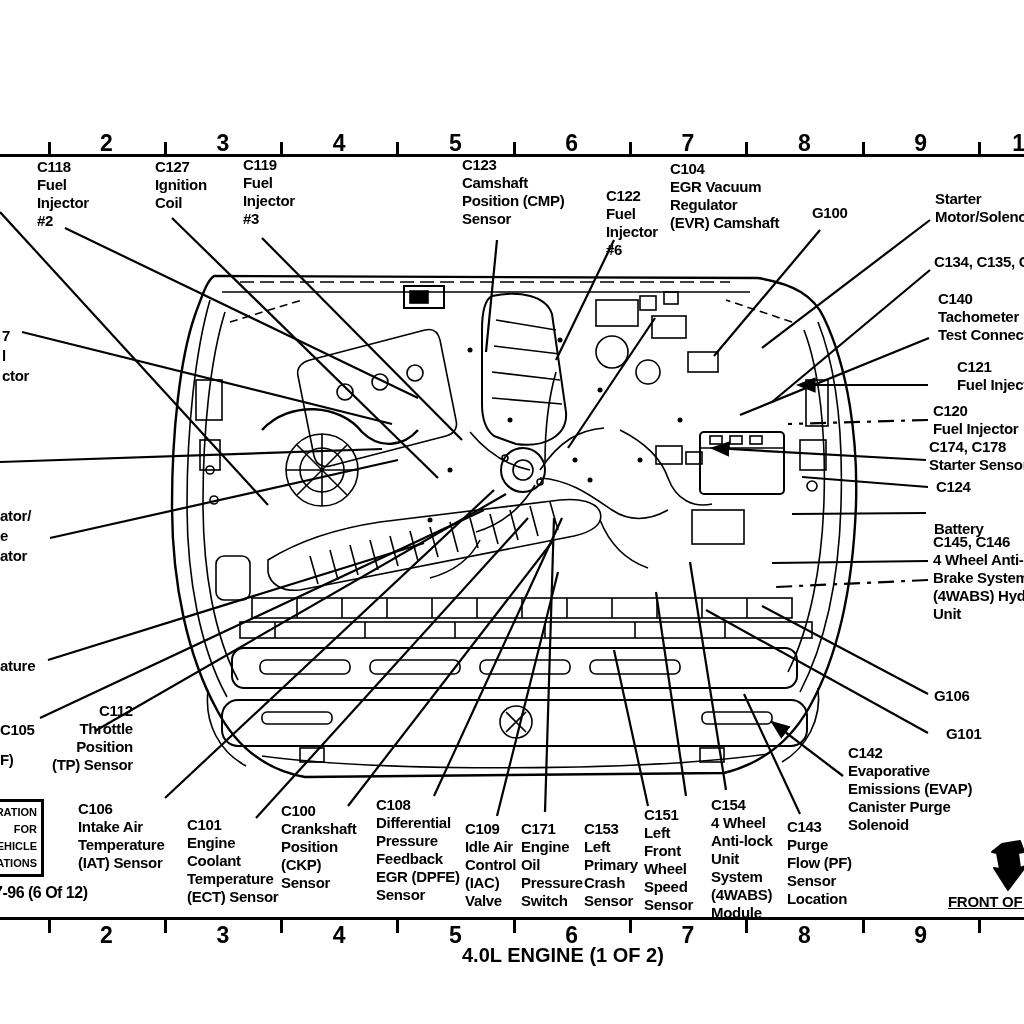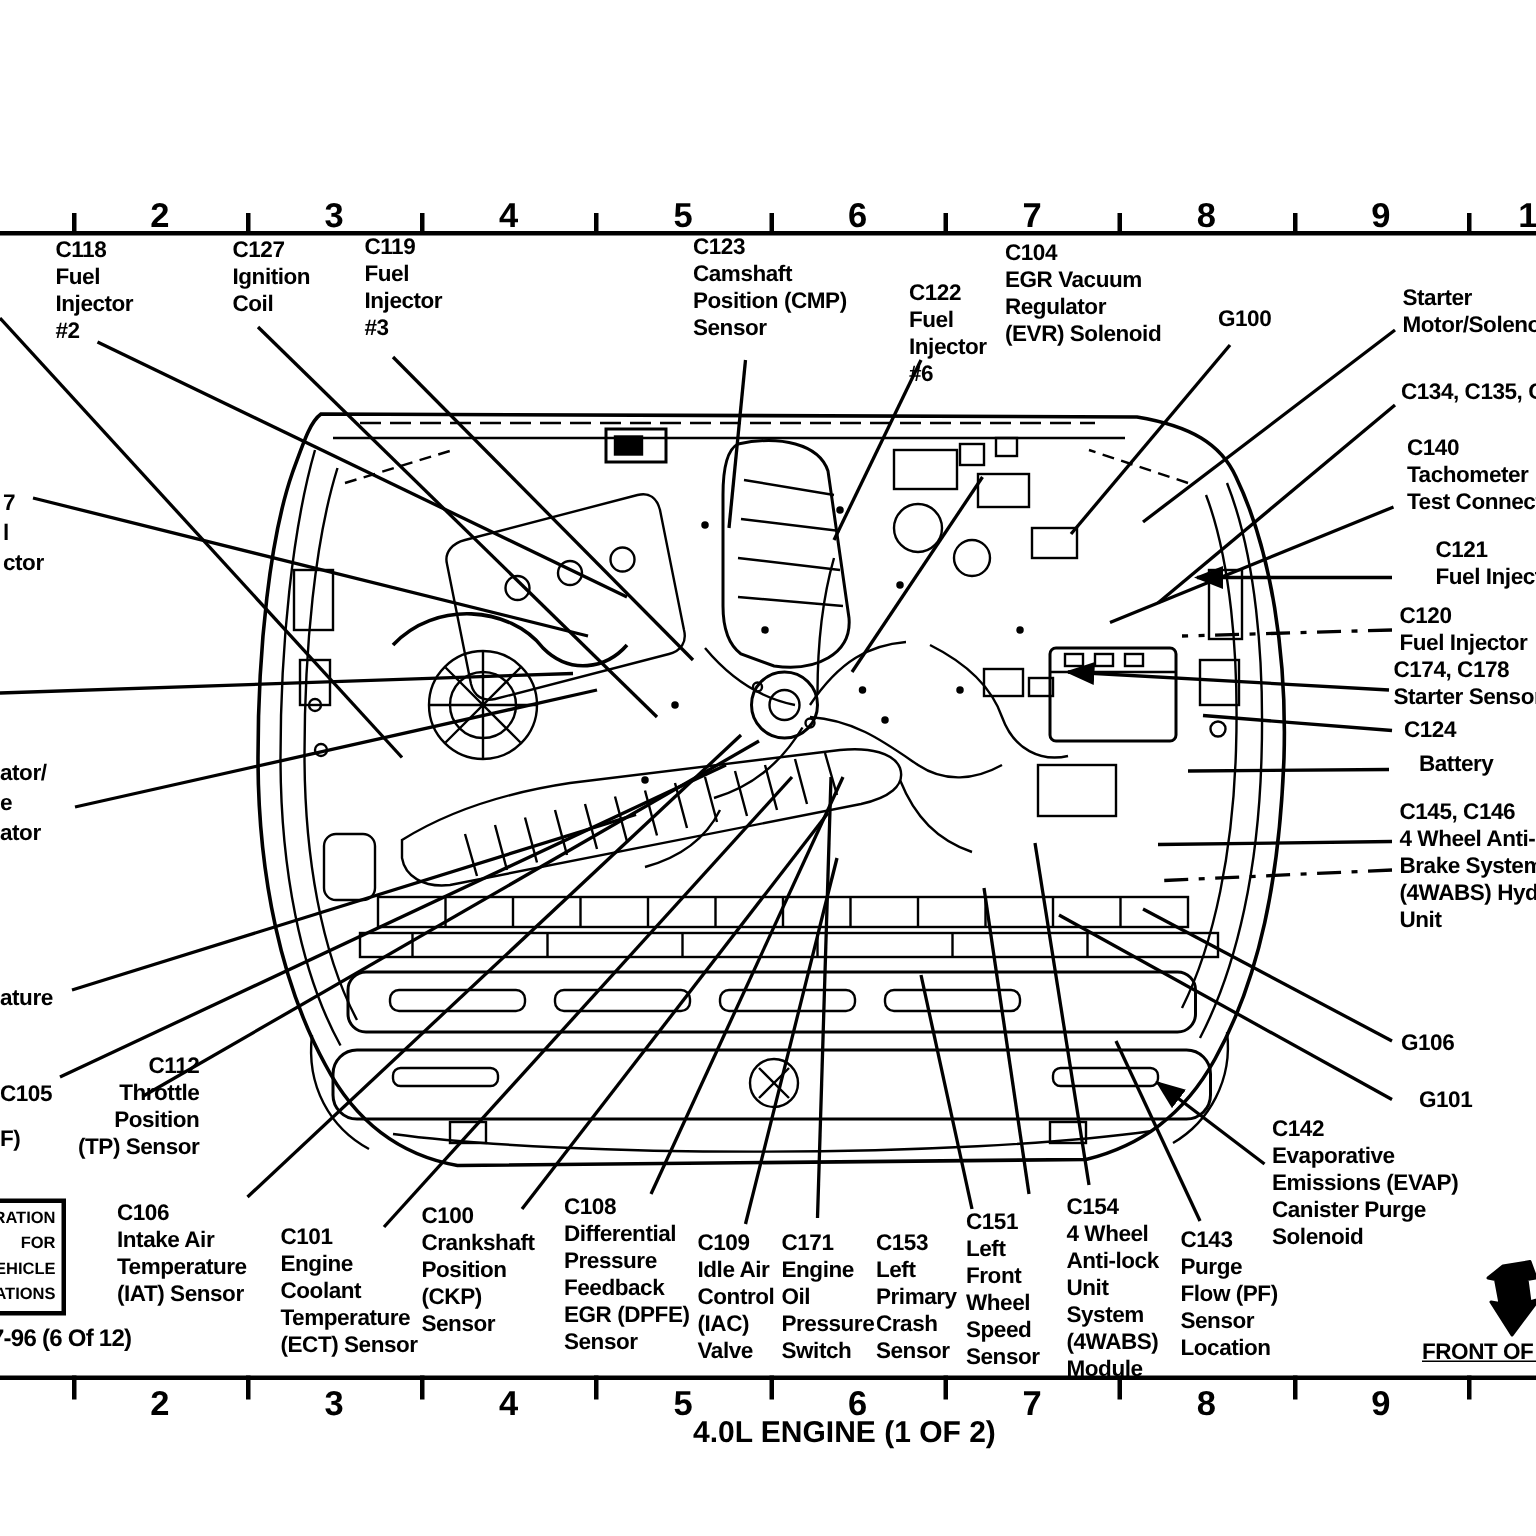--- a/index.html
+++ b/index.html
@@ -274,21 +274,21 @@
     <div class="label" style="left: 606px; top: 160px; margin-top: 27px;">
       <div>C122</div>
       <div>Fuel</div>
       <div>Injector</div>
       <div>#6</div>
     </div>
     <div class="label" style="left: 670px; top: 160px;">
       <div>C104</div>
       <div>EGR Vacuum</div>
       <div>Regulator</div>
-      <div>(EVR) Solenoid</div>
+      <div>(EVR) Camshaft</div>
     </div>
     <div class="label" style="left: 812px; top: 204px;">
       <div>G100</div>
     </div>
     <div class="label" style="left: 935px; top: 190px;">
       <div>Starter</div>
       <div>Motor/Solenoid</div>
     </div>
     <div class="label" style="left: 934px; top: 253px;">
       <div>C134, C135, C136</div>
@@ -306,21 +306,21 @@
       <div>C120</div>
       <div>Fuel Injector</div>
     </div>
     <div class="label" style="left: 929px; top: 438px;">
       <div>C174, C178</div>
       <div>Starter Sensor</div>
     </div>
     <div class="label" style="left: 936px; top: 478px;">
       <div>C124</div>
     </div>
-    <div class="label" style="left: 934px; top: 501px; margin-left: 12px;">
+    <div class="label" style="left: 934px; top: 520px;">
       <div>Battery</div>
     </div>
     <div class="label" style="left: 933px; top: 533px;">
       <div>C145, C146</div>
       <div>4 Wheel Anti-lock</div>
       <div>Brake System</div>
       <div>(4WABS) Hydraulic</div>
       <div>Unit</div>
     </div>
     <div class="label" style="left: 934px; top: 687px;">

